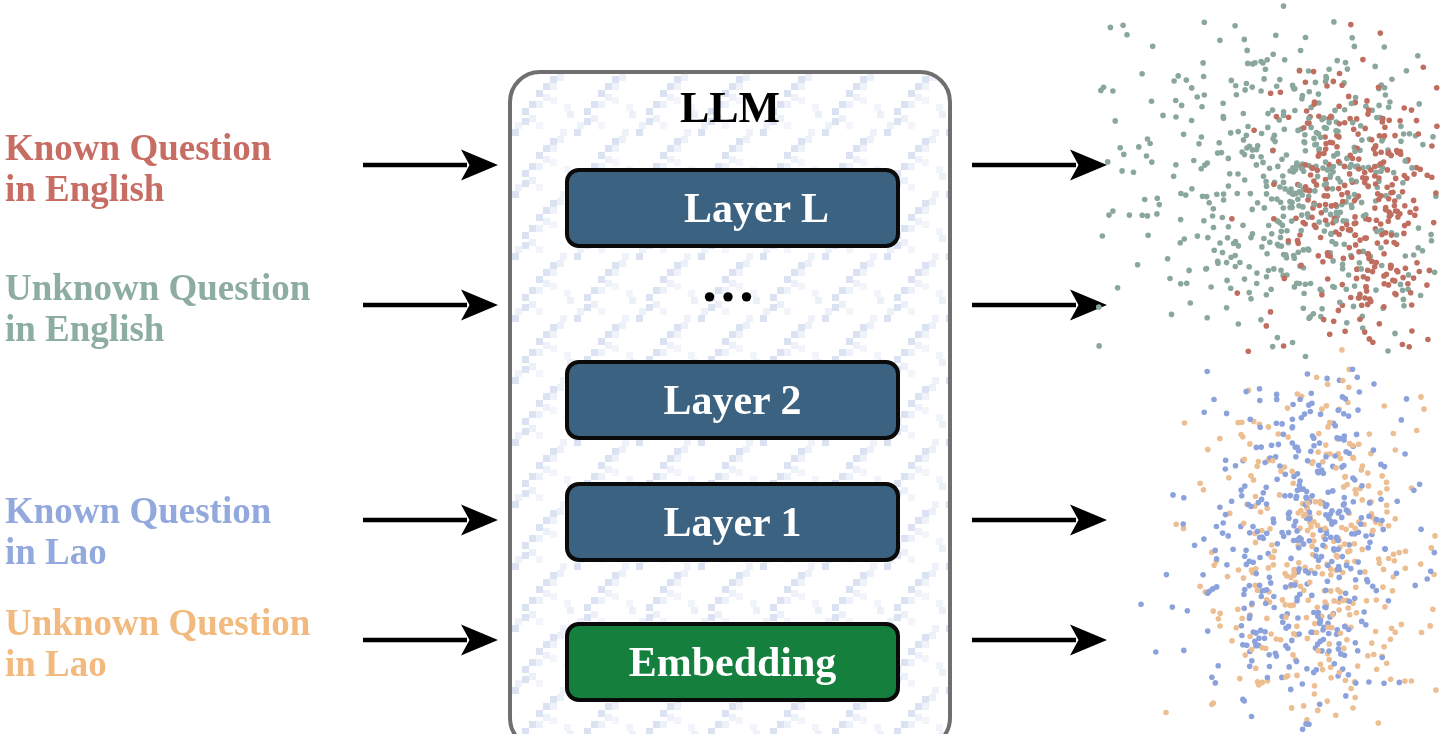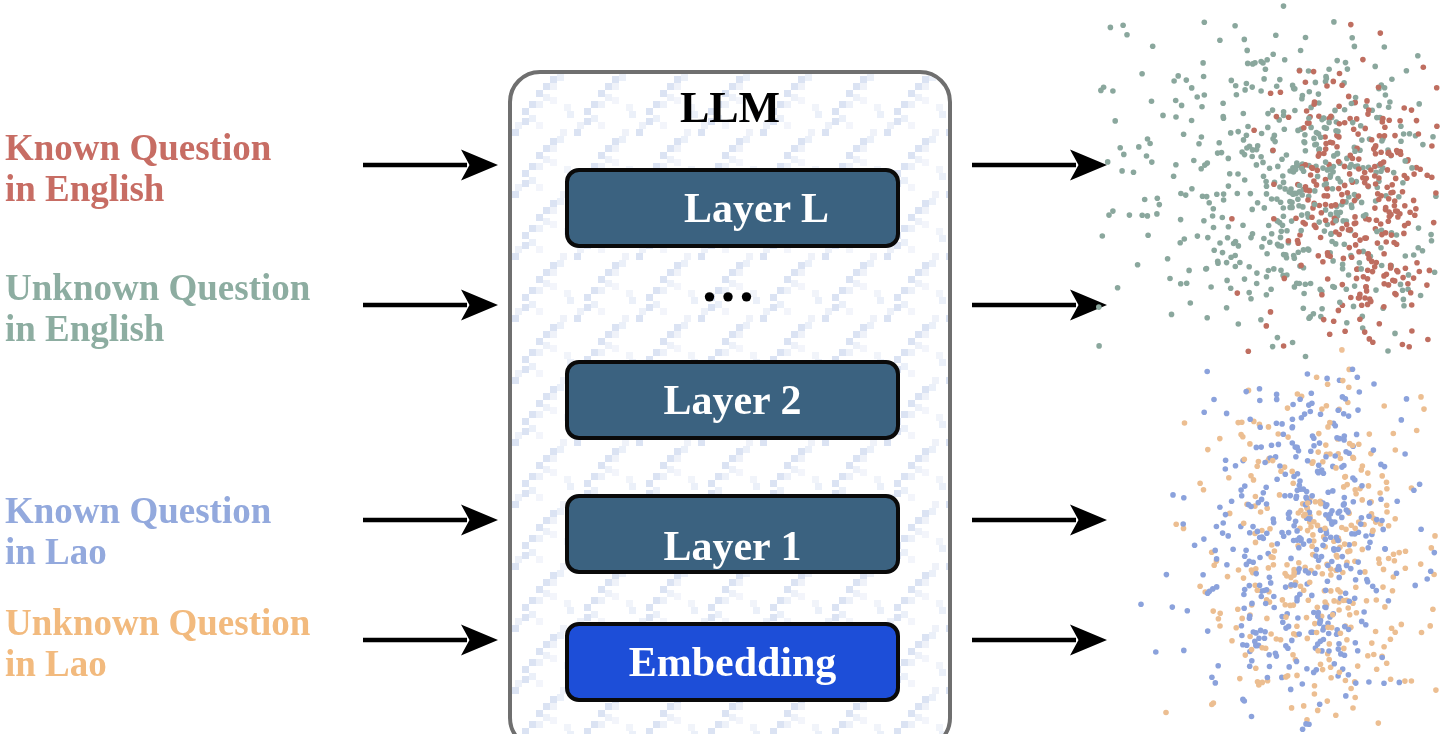--- a/index.html
+++ b/index.html
@@ -27,22 +27,22 @@
     font-weight:bold;font-size:44px;line-height:52px;color:#000000;
   }
   .layer-box{
     position:absolute;left:53px;width:335px;height:80px;z-index:1;
     box-sizing:border-box;border:4px solid #0a0a0a;border-radius:14px;
     background:#3b6280;color:#ffffff;font-weight:bold;font-size:42px;
     display:flex;align-items:center;justify-content:center;
   }
   .layer-l{top:94px;padding-left:48px;}
   .layer-2{top:286px;}
-  .layer-1{top:420px;align-items:flex-end;}
-  .embedding{top:548px;background:#1d4ed8;color:#ffffff;}
+  .layer-1{top:408px;}
+  .embedding{top:548px;background:#15803d;color:#ffffff;}
   .ellipsis{
     position:absolute;left:0;top:168px;width:100%;height:80px;z-index:1;
     text-align:center;font-weight:bold;font-size:58px;line-height:80px;color:#000000;
     letter-spacing:4px;
   }
   
   .scatter{position:absolute;}
 </style>
 </head>
 <body>

